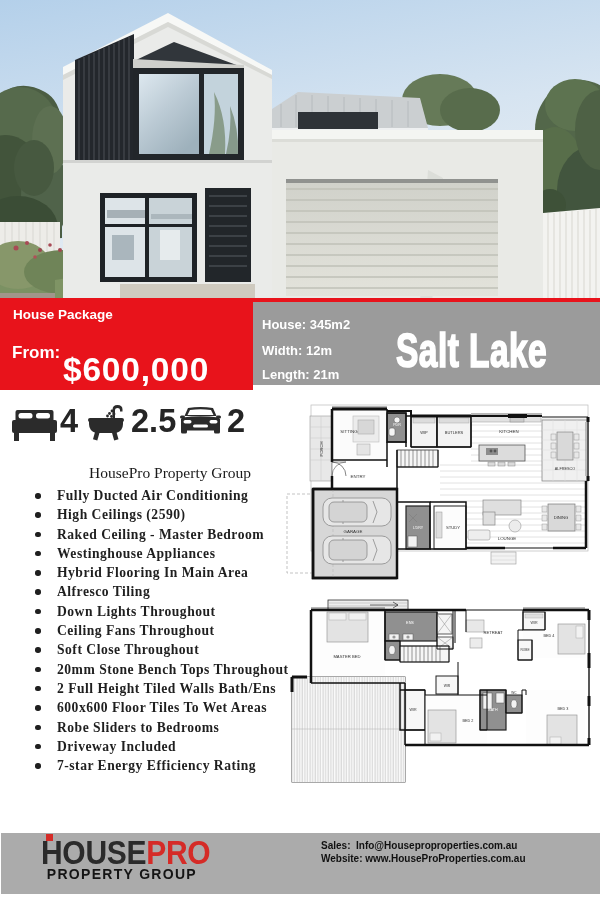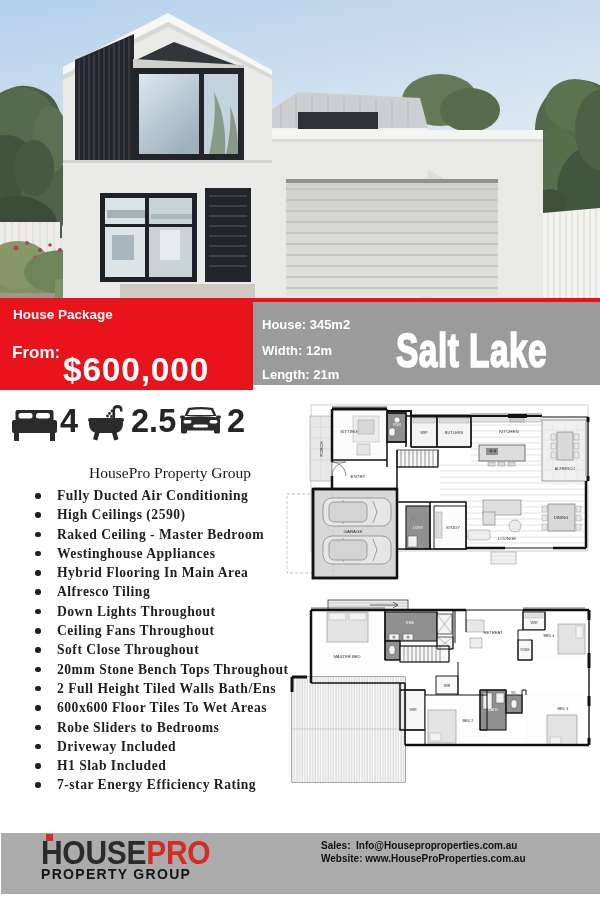--- a/index.html
+++ b/index.html
@@ -287,21 +287,20 @@
 <li>Hybrid Flooring In Main Area</li>
 <li>Alfresco Tiling</li>
 <li>Down Lights Throughout</li>
 <li>Ceiling Fans Throughout</li>
 <li>Soft Close Throughout</li>
 <li>20mm Stone Bench Tops Throughout</li>
 <li>2 Full Height Tiled Walls Bath/Ens</li>
 <li>600x600 Floor Tiles To Wet Areas</li>
 <li>Robe Sliders to Bedrooms</li>
 <li>Driveway Included</li>
-<li>H1 Slab Included</li>
 <li>7-star Energy Efficiency Rating</li>
 </ul>
 </div>
 
 <svg class="abs" style="left:285px;top:402px;" width="315" height="192" viewBox="0 0 315 192" font-family="Liberation Sans, sans-serif">
 
   <rect x="26" y="3" width="277" height="146" fill="none" stroke="#bbbbbb" stroke-width="0.7"></rect>
 
   <g stroke="#e2e2e2" stroke-width="1">
     <line x1="155" y1="63" x2="301" y2="63"></line>
@@ -693,21 +692,21 @@
     <path d="M253,10 L315,10" stroke-width="0.6"></path>
   </g>
   <text x="15" y="120" font-size="4" fill="#333" text-anchor="middle" transform="rotate(-90 15 120)"> </text>
 </svg>
 
 <div class="abs" style="left:1px;top:833px;width:600px;height:61px;background:#ababab;padding-left:8px;">
 
   <div class="abs" style="left:40px;top:3px;width:163px;">
     <div class="abs" style="left:5px;top:-2px;width:7px;height:7px;background:#d52b27;"></div>
     <div style="font-size:30px;font-weight:bold;letter-spacing:-0.3px;line-height:29px;transform:scale(1.0,1.13);transform-origin:left top;"><span style="color:#2b2b2b;">HOUSE</span><span style="color:#d52b27;">PRO</span></div>
-    <div style="font-size:14px;font-weight:bold;color:#141414;text-align:left;letter-spacing:1.3px;margin-top:1px;margin-right:7px;">PROPERTY GROUP</div>
+    <div style="font-size:14px;font-weight:bold;color:#141414;text-align:right;letter-spacing:1.3px;margin-top:1px;margin-right:7px;">PROPERTY GROUP</div>
   </div>
 
   <div class="abs" style="left:320px;top:6px;font-size:10px;font-weight:bold;color:#111;line-height:13.2px;">
     <div>Sales:&nbsp; Info@Houseproproperties.com.au</div>
     <div>Website: www.HouseProProperties.com.au</div>
     <div style="text-align:center;margin-top:40px;">QBCC: 1522 9715</div>
   </div>
 </div>
 
 </div>

